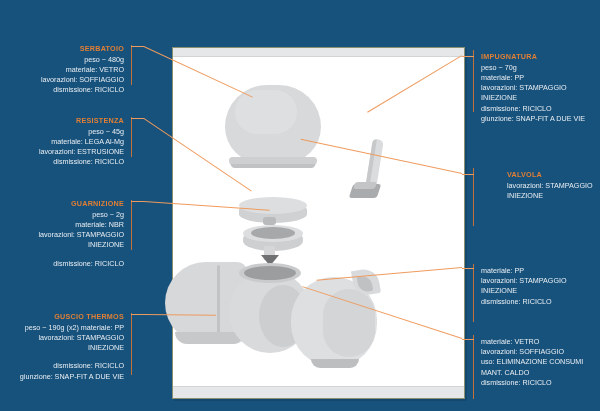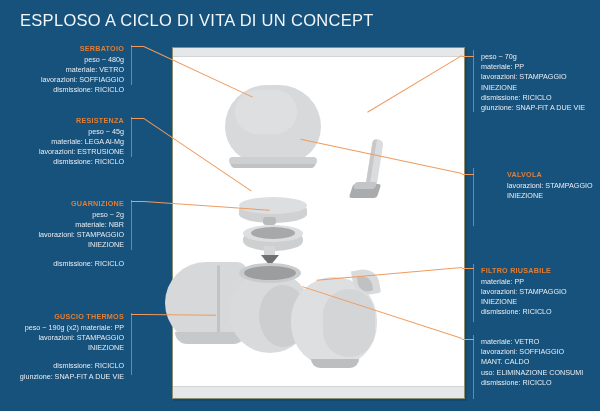--- a/index.html
+++ b/index.html
@@ -69,21 +69,20 @@
   .tick { position:absolute; height:1px; background:#ef9b5e; }
 
   
   .sh { position:absolute; }
 </style>
 </head>
 <body>
 
 <div id="poster">
 
-  <div id="title">ESPLOSO A CICLO DI VITA DI UN CONCEPT</div>
 
   <div id="panel">
     <div id="panel-topbar"></div>
     <div id="panel-botbar"></div>
 
     <div id="panel-art">
 
       <div class="sh" style="left:52px; top:28px; width:96px; height:78px;
                   background:#d7d9db; border-radius:44px 44px 38px 38px;"></div>
       <div class="sh" style="left:62px; top:33px; width:62px; height:44px;
@@ -221,43 +220,43 @@
   <div class="label left" style="right:476px; top:312px; width:172px;">
     <span class="hd">GUSCIO THERMOS</span>
     <span class="ln">peso ~ 190g (x2) materiale: PP</span>
     <span class="ln">lavorazioni: STAMPAGGIO</span>
     <span class="ln">INIEZIONE</span>
     <span class="ln" style="margin-top:8px;">dismissione: RICICLO</span>
     <span class="ln">giunzione: SNAP-FIT A DUE VIE</span>
   </div>
 
   <div class="label right" style="left:481px; top:52px; width:120px;">
+    <span class="hd">IMPUGNATURA</span>
     <span class="ln">peso ~ 70g</span>
     <span class="ln">materiale: PP</span>
     <span class="ln">lavorazioni: STAMPAGGIO</span>
     <span class="ln">INIEZIONE</span>
     <span class="ln">dismissione: RICICLO</span>
     <span class="ln">giunzione: SNAP-FIT A DUE VIE</span>
   </div>
 
   <div class="label right" style="left:507px; top:170px; width:120px;">
     <span class="hd">VALVOLA</span>
     <span class="ln">lavorazioni: STAMPAGGIO</span>
     <span class="ln">INIEZIONE</span>
   </div>
 
   <div class="label right" style="left:481px; top:266px; width:120px;">
-    <span class="hd">FILTRO RIUSABILE</span>
     <span class="ln">materiale: PP</span>
     <span class="ln">lavorazioni: STAMPAGGIO</span>
     <span class="ln">INIEZIONE</span>
     <span class="ln">dismissione: RICICLO</span>
   </div>
 
   <div class="label right" style="left:481px; top:337px; width:120px;">
     <span class="ln">materiale: VETRO</span>
     <span class="ln">lavorazioni: SOFFIAGGIO</span>
+    <span class="ln">uso: ELIMINAZIONE CONSUMI</span>
     <span class="ln">MANT. CALDO</span>
-    <span class="ln">uso: ELIMINAZIONE CONSUMI</span>
     <span class="ln">dismissione: RICICLO</span>
   </div>
 
 </div>
 
 </body></html>

